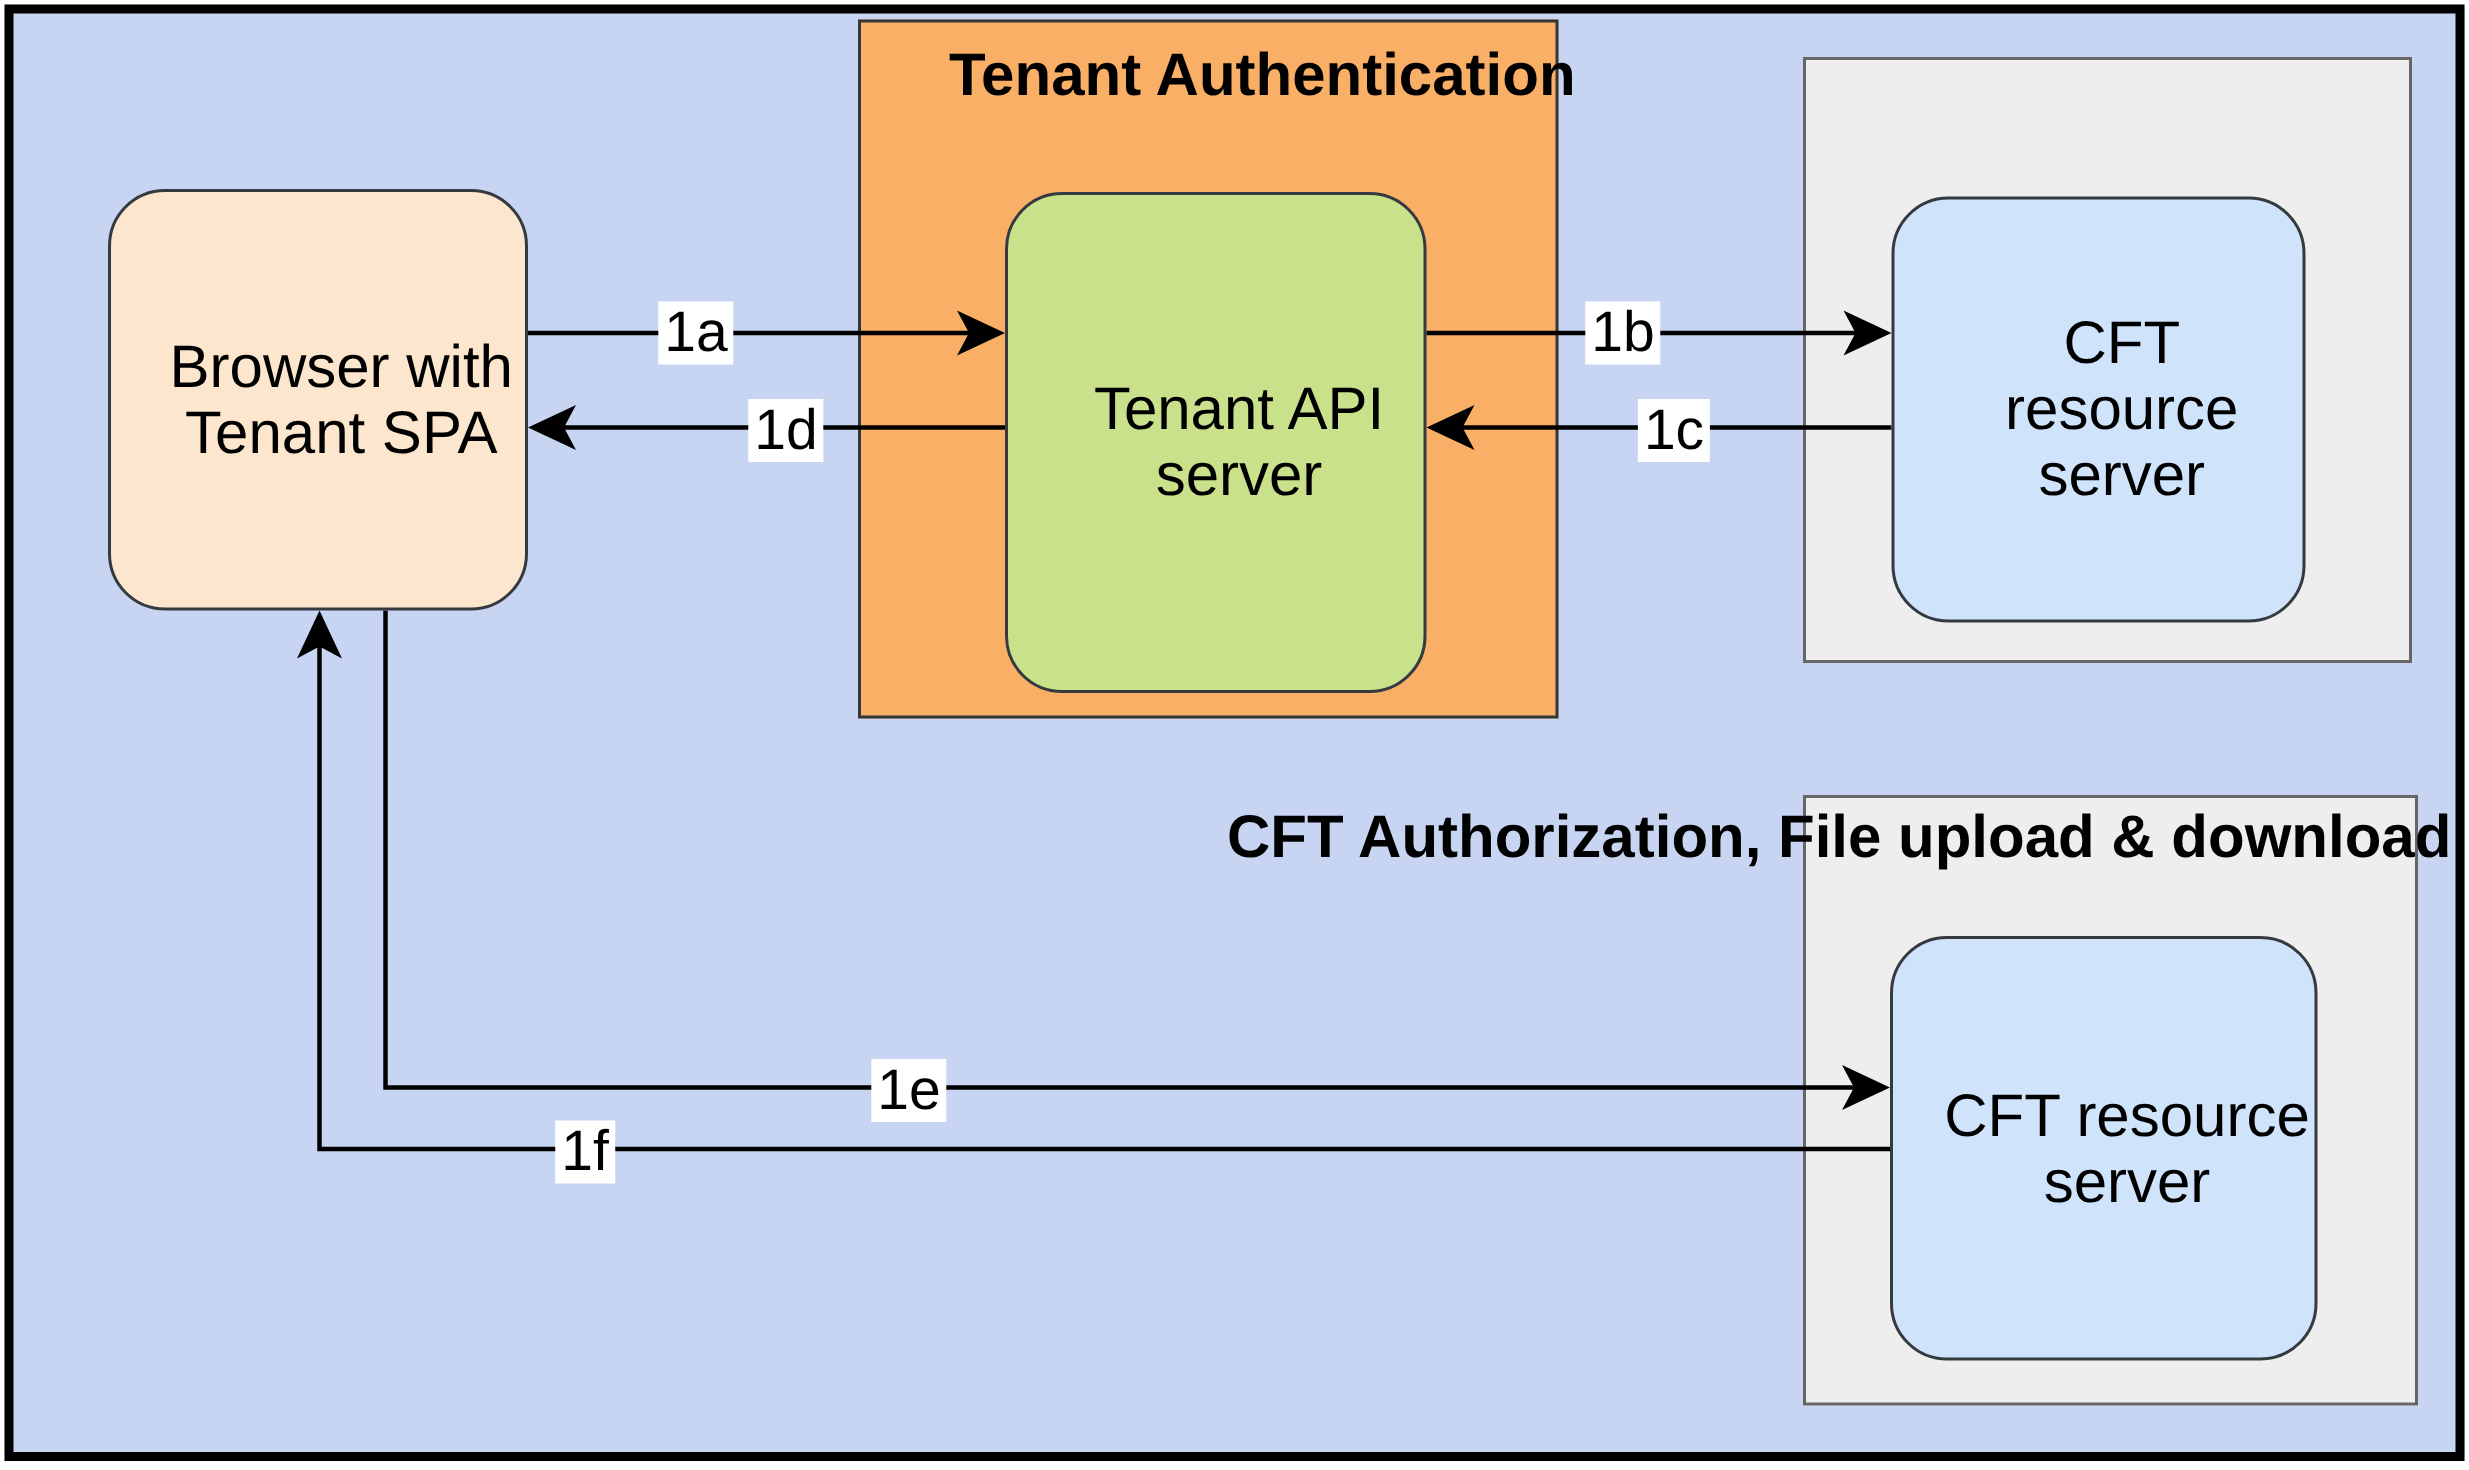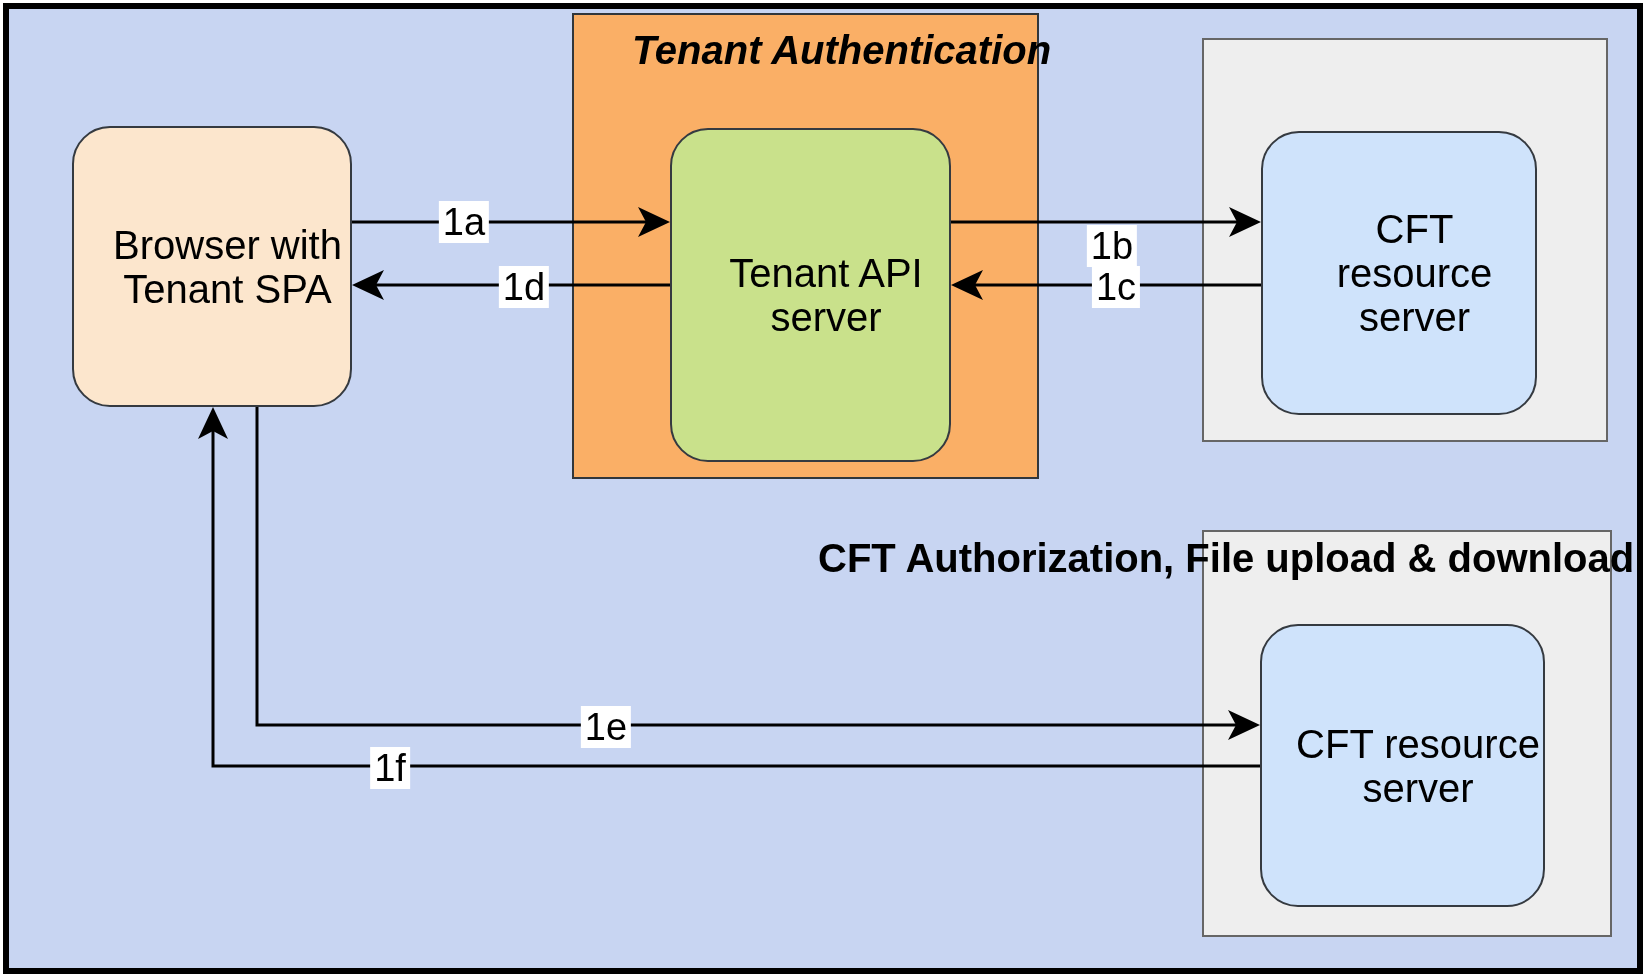--- a/index.html
+++ b/index.html
@@ -35,25 +35,25 @@
     padding:0 4px; white-space:nowrap;
   }
   
   #box-tenant-auth   { left:572px;  top:13px;  width:467px; height:466px; }
   #box-cft-auth      { left:1202px; top:38px;  width:406px; height:404px; }
   #box-cft-authz     { left:1202px; top:530px; width:410px; height:407px; }
   #node-browser      { left:72px;   top:126px; width:280px; height:281px; }
   #node-tenant-api   { left:670px;  top:128px; width:281px; height:334px; }
   #node-cft-top      { left:1261px; top:131px; width:276px; height:284px; }
   #node-cft-bottom   { left:1260px; top:624px; width:285px; height:283px; }
-  #title-tenant-auth { left:572px;  top:28px;  width:539px;font-style:italic; }
+  #title-tenant-auth { left:572px;  top:28px;  width:539px; }
   #title-cft-auth    { left:1202px; top:52px;  width:406px; }
   #title-cft-authz   { left:818px;  top:536px; text-align:center; }
   #label-1a { left:464px;  top:222px; }
-  #label-1b { left:1112px; top:222px;margin-top:24px; }
+  #label-1b { left:1082px; top:222px; }
   #label-1c { left:1097px; top:287px;margin-left:19px; }
   #label-1d { left:524px;  top:287px; }
   #label-1e { left:606px;  top:727px; }
   #label-1f { left:390px;  top:768px; }
 </style>
 </head>
 <body>
 
 <div id="stage">
   <div id="canvas-bg" style="background: rgb(200, 213, 242);"></div>

